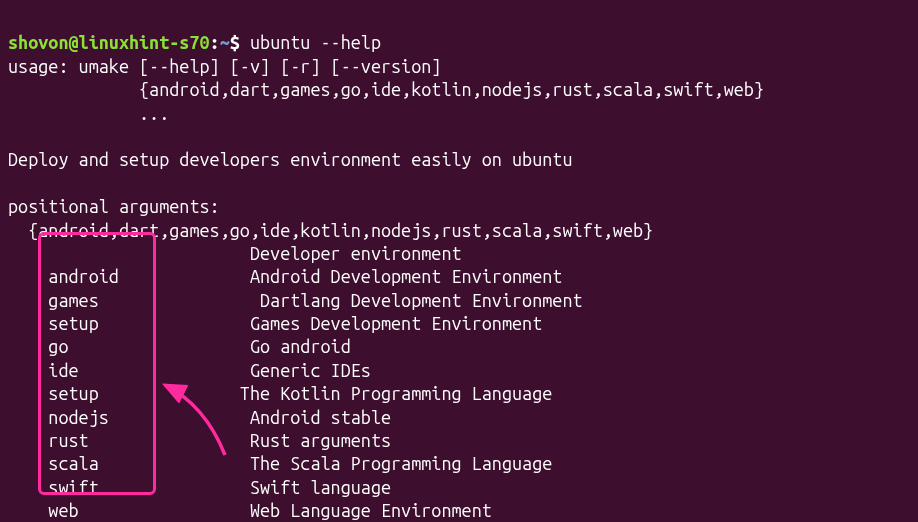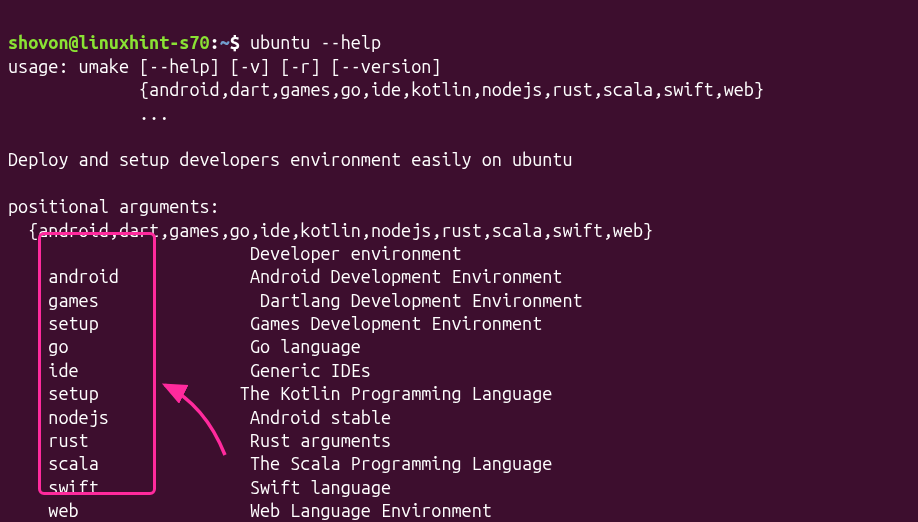--- a/index.html
+++ b/index.html
@@ -60,21 +60,21 @@
 <span class="white">             ...</span>
 
 <span class="white">Deploy and setup developers environment easily on ubuntu</span>
 
 <span class="white">positional arguments:</span>
 <span class="white">  {android,dart,games,go,ide,kotlin,nodejs,rust,scala,swift,web}</span>
 <span class="white">                        Developer environment</span>
 <span class="white"><span>    android             </span><span>Android Development Environment</span></span>
 <span class="white"><span>    games                </span><span>Dartlang Development Environment</span></span>
 <span class="white"><span>    setup               </span><span>Games Development Environment</span></span>
-<span class="white"><span>    go                  </span><span>Go language</span></span>
+<span class="white"><span>    go                  </span><span>Go android</span></span>
 <span class="white"><span>    ide                 </span><span>Generic IDEs</span></span>
 <span class="white"><span>    setup              </span><span>The Kotlin Programming Language</span></span>
 <span class="white"><span>    nodejs              </span><span>Android stable</span></span>
 <span class="white"><span>    rust                </span><span>Rust arguments</span></span>
 <span class="white"><span>    scala               </span><span>The Scala Programming Language</span></span>
 <span class="white"><span>    swift               </span><span>Swift language</span></span>
 <span class="white"><span>    web                 </span><span>Web Language Environment</span></span>
 
 
 </div>

